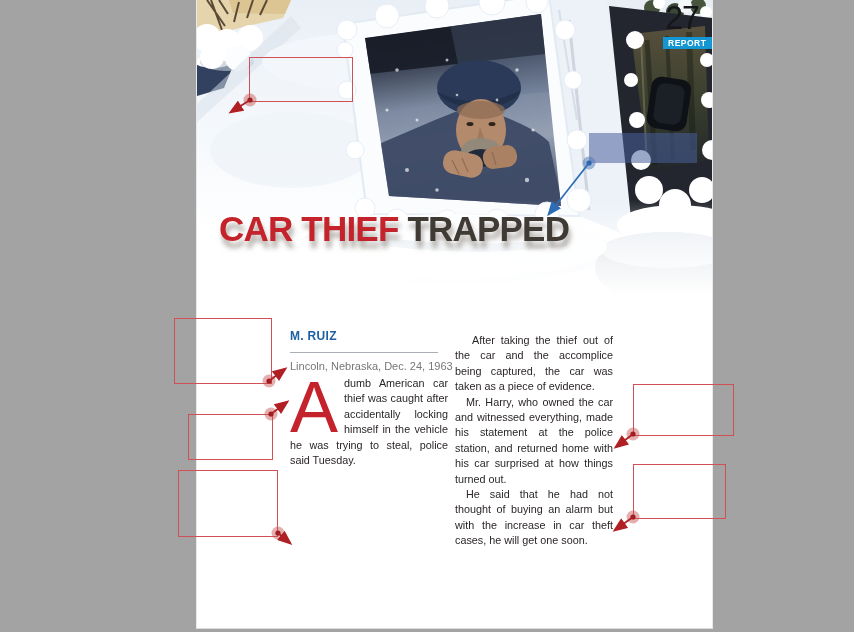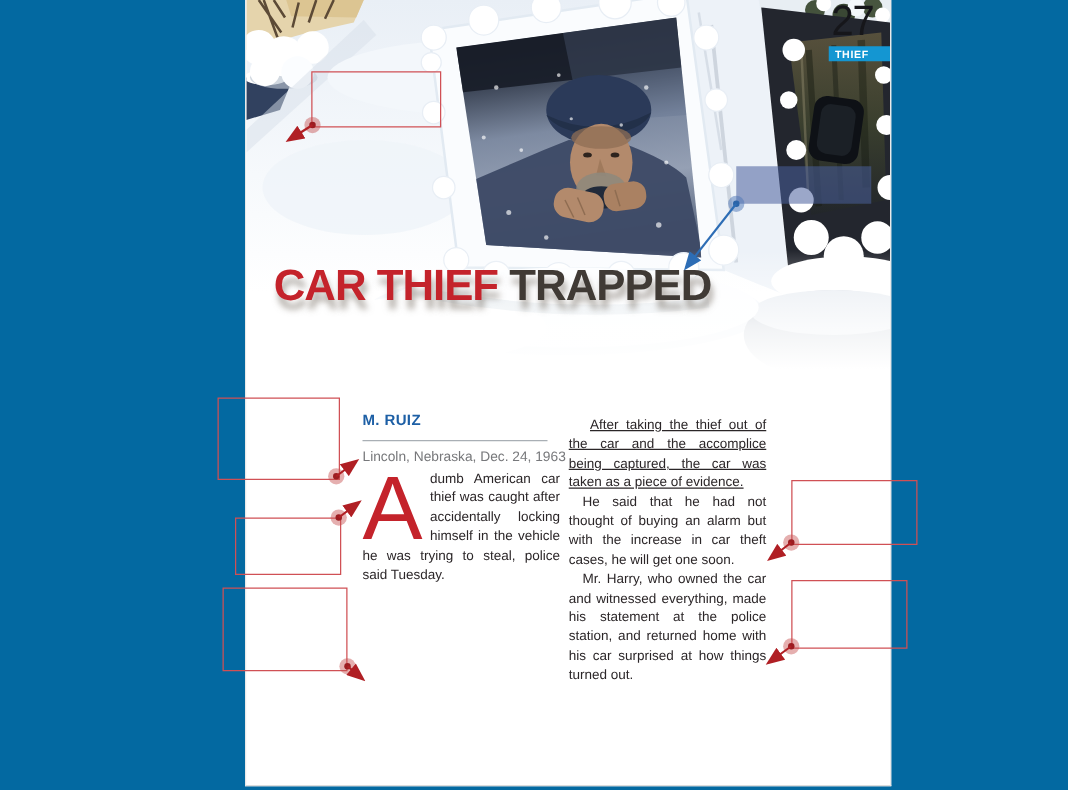--- a/index.html
+++ b/index.html
@@ -1,16 +1,16 @@
 <!DOCTYPE html>
 <html><head>
 <meta charset="utf-8">
 <style>
   html,body{margin:0;padding:0;background:#ffffff;}
-  .canvas{position:relative;width:854px;height:632px;background:#0369a1;overflow:hidden;
+  .canvas{position:relative;width:854px;height:632px;background:#a3a3a3;overflow:hidden;
           font-family:"Liberation Sans",sans-serif;}
   .page{position:absolute;left:196px;top:0;width:515px;height:628px;background:#ffffff;
         border-left:1px solid #e9e9e9;border-right:1px solid #e9e9e9;border-bottom:1px solid #dcdcdc;
         box-sizing:content-box;}
   .photo{position:absolute;left:0;top:0;width:515px;height:312px;overflow:hidden;}
   .photo svg{display:block;}
   .pagenum{position:absolute;top:-2px;right:13px;font-size:34px;font-weight:400;color:#16161a;
            letter-spacing:-1px;transform:scaleX(.94);transform-origin:right;z-index:4;}
   .report-tag{position:absolute;top:37px;right:0;width:49px;height:12px;background:#1496d2;
               color:#ffffff;font-size:8.5px;font-weight:700;letter-spacing:.5px;line-height:12px;
@@ -21,21 +21,21 @@
   .headline .hl-accent{color:#c4232b;}
   .headline .hl-rest{margin-left:9px;}
   .byline{position:absolute;left:93px;top:329px;font-size:12px;font-weight:700;color:#1d5fa5;
           letter-spacing:.3px;z-index:5;text-align:center;}
   .byline-rule{position:absolute;left:93px;top:352px;width:148px;height:1px;background:#a9afb5;z-index:5;}
   .dateline{position:absolute;left:93px;top:360px;font-size:11px;color:#77787b;z-index:5;}
   .col{position:absolute;width:158px;font-size:10.8px;line-height:15.4px;color:#2b2628;
        text-align:justify;z-index:5;}
   .col p{margin:0;}
   .col p.ind{text-indent:11px;}
-  .col p.ind2{text-indent:17px;text-decoration:underline;}
+  .col p.ind2{text-indent:17px;}
   .col-left{left:93px;top:376px;}
   .col-right{left:258px;top:333px;}
   .dropcap{float:left;font-size:72px;line-height:56px;font-weight:400;color:#c4232b;
            margin:3px 6px 0 0;}
   .callout{position:absolute;border:1.5px solid #d05055;background:transparent;z-index:10;}
   .hl-box{position:absolute;left:589px;top:133px;width:108px;height:30px;
           background:rgba(73,94,157,.55);z-index:6;}
   .anno{position:absolute;left:0;top:0;z-index:12;pointer-events:none;}
 </style>
 </head>
@@ -199,37 +199,37 @@
         <g>
           <ellipse cx="260" cy="246" rx="150" ry="32" fill="#fdfeff"></ellipse>
           <ellipse cx="150" cy="262" rx="90" ry="26" fill="#ffffff"></ellipse>
           <path d="M150,236 Q260,256 370,242" stroke="#dbe3ea" stroke-width="8" fill="none" opacity=".8"></path>
         </g>
 
         <rect x="0" y="200" width="515" height="112" fill="url(#fadeG)"></rect>
       </svg>
 
       <div class="pagenum">27</div>
-      <div class="report-tag">THIEF</div>
+      <div class="report-tag">REPORT</div>
     </div>
 
     <h1 class="headline"><span class="hl-accent">CAR THIEF</span><span class="hl-rest">TRAPPED</span><br></h1>
 
     <div class="byline">M. RUIZ</div>
     <div class="byline-rule"></div>
     <div class="dateline">Lincoln, Nebraska, Dec. 24, 1963</div>
 
     <div class="col col-left">
       <p><span class="dropcap">A</span><span>dumb American car thief was caught after accidentally locking himself in the vehicle he was trying to steal, police said Tuesday.</span></p>
     </div>
 
     <div class="col col-right">
       <p class="ind2">After taking the thief out of the car and the accomplice being captured, the car was taken as a piece of evidence.</p>
+      <p class="ind">Mr. Harry, who owned the car and witnessed everything, made his statement at the police station, and returned home with his car surprised at how things turned out.</p>
       <p class="ind">He said that he had not thought of buying an alarm but with the increase in car theft cases, he will get one soon.</p>
-      <p class="ind">Mr. Harry, who owned the car and witnessed everything, made his statement at the police station, and returned home with his car surprised at how things turned out.</p>
     </div>
   </div>
 
   <div class="callout" style="left:249px;top:57px;width:102px;height:43px;"></div>
   <div class="callout" style="left:174px;top:318px;width:96px;height:64px;"></div>
   <div class="callout" style="left:188px;top:414px;width:83px;height:44px;"></div>
   <div class="callout" style="left:178px;top:470px;width:98px;height:65px;"></div>
   <div class="callout" style="left:633px;top:384px;width:99px;height:50px;"></div>
   <div class="callout" style="left:633px;top:464px;width:91px;height:53px;"></div>
   <div class="hl-box"></div>

